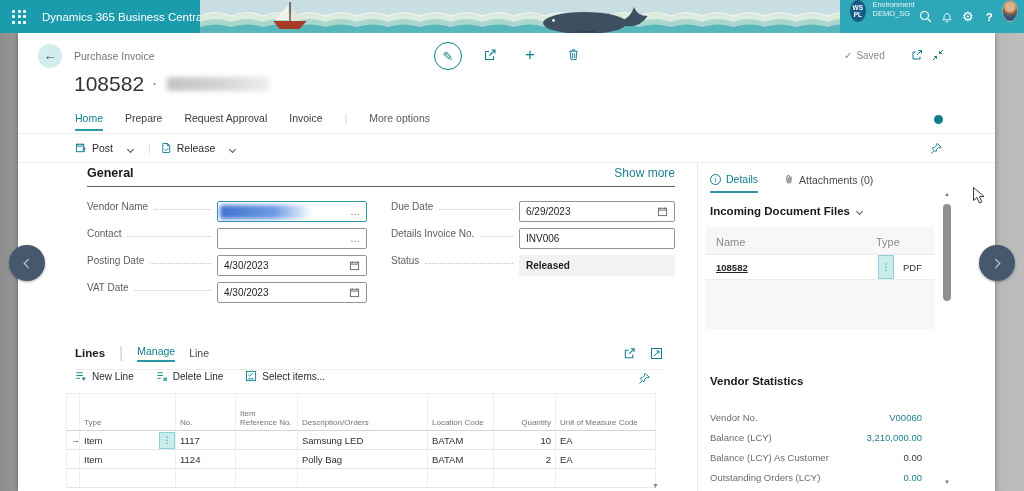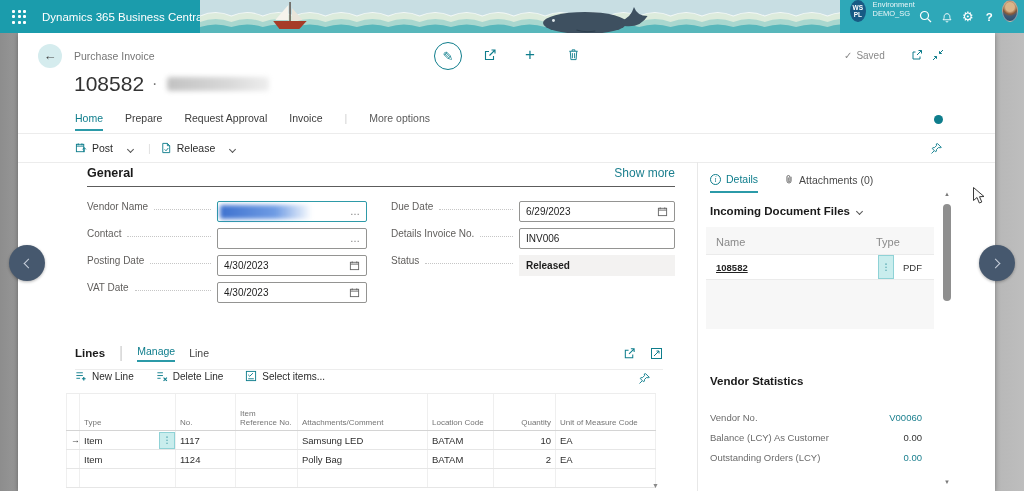--- a/index.html
+++ b/index.html
@@ -419,21 +419,21 @@
       </svg>
   </div>
   <div class="hline ltool-line"></div>
 
   <div class="abs grid">
     <div class="grow ghead">
       <span class="gcell"></span>
       <span class="gcell">Type</span>
       <span class="gcell">No.</span>
       <span class="gcell">Item Reference No.</span>
-      <span class="gcell">Attachments/Comment</span>
+      <span class="gcell">Description/Orders</span>
       <span class="gcell">Location Code</span>
       <span class="gcell right">Quantity</span>
       <span class="gcell">Unit of Measure Code</span>
     </div>
     <div class="gdata">
       <div class="grow">
         <span class="gcell selarrow">→</span>
         <span class="gcell typecell">
           <span>Item</span>
           <span class="kebab-box">
@@ -505,20 +505,24 @@
 
   <div class="abs fb-sec-title" style="left:692px;top:342px;">
     <span>Vendor Statistics</span>
   </div>
   <div class="abs stats">
     <div class="srow">
       <span class="slabel">Vendor No.</span>
       <span class="sval teal">V00060</span>
     </div>
     <div class="srow">
+      <span class="slabel">Balance (LCY)</span>
+      <span class="sval teal">3,210,000.00</span>
+    </div>
+    <div class="srow">
       <span class="slabel">Balance (LCY) As Customer</span>
       <span class="sval dark">0.00</span>
     </div>
     <div class="srow">
       <span class="slabel">Outstanding Orders (LCY)</span>
       <span class="sval teal">0.00</span>
     </div>
   </div>
 
   <div class="abs fb-scroll">

